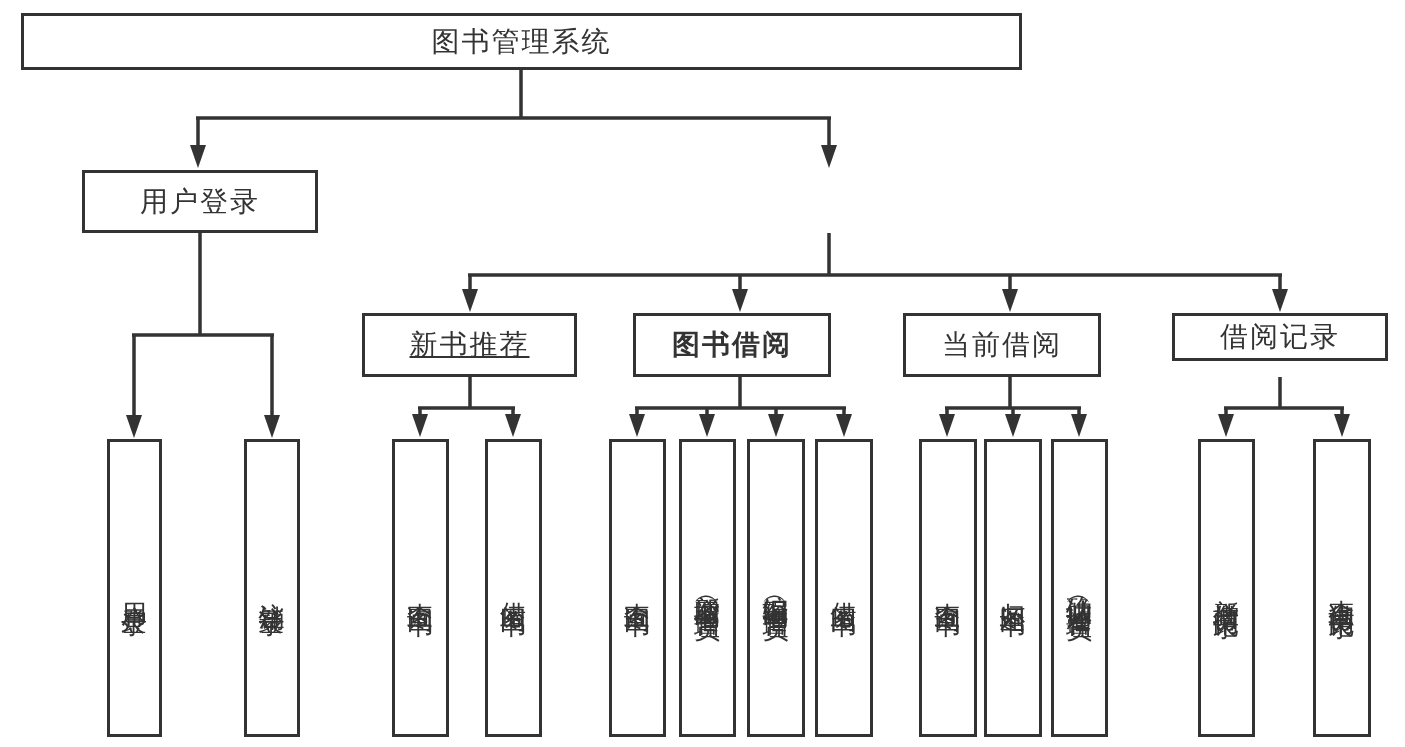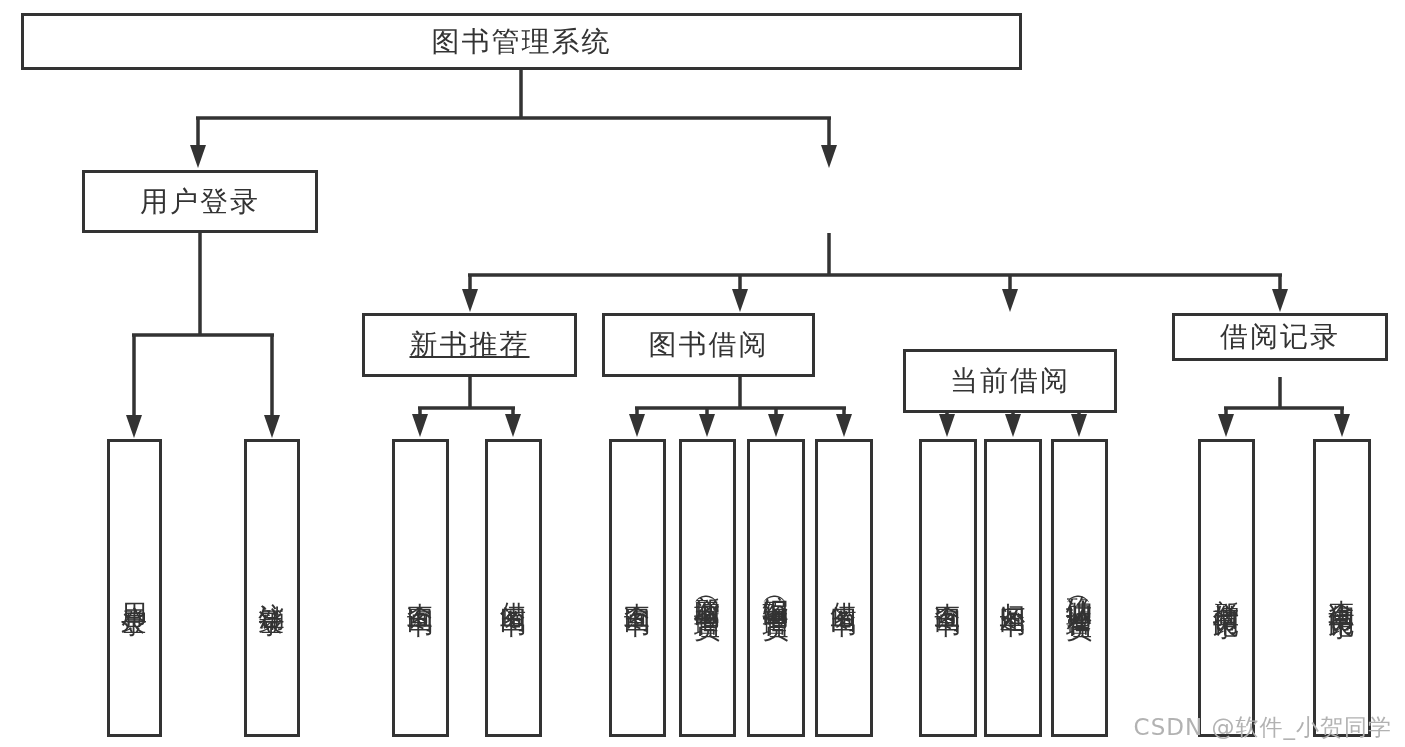--- a/index.html
+++ b/index.html
@@ -37,22 +37,22 @@
     font-size:23px;
     color:#b2b2b2;
     letter-spacing:1px;
     white-space:nowrap;
   }
   
   .n-root   {left:21px;  top:13px;  width:1001px;height:57px;}
   .n-l2a    {left:82px;  top:170px; width:236px; height:63px;}
   .n-l2b    {left:711px; top:170px; width:236px; height:63px;}
   .n-l3a    {left:362px; top:313px; width:215px; height:64px;text-decoration:underline;}
-  .n-l3b    {left:602px; top:313px; width:213px; height:64px;}
-  .n-l3c    {left:903px; top:313px; width:214px; height:64px;margin-top:36px;}
+  .n-l3b    {left:633px; top:313px; width:198px; height:64px;font-weight:bold;}
+  .n-l3c    {left:903px; top:313px; width:198px; height:64px;}
   .n-l3d    {left:1172px;top:313px; width:216px; height:48px;}
   .leaf     {top:439px;  height:298px;}
   .n-lf1 {left:107px; width:55px;}
   .n-lf2 {left:244px; width:56px;}
   .n-lf3 {left:392px; width:57px;}
   .n-lf4 {left:485px; width:57px;}
   .n-lf5 {left:609px; width:57px;}
   .n-lf6 {left:679px; width:57px;}
   .n-lf7 {left:747px; width:58px;}
   .n-lf8 {left:815px; width:58px;}
@@ -154,14 +154,13 @@
   <div class="node leaf n-lf11">
     <span class="v-label">确认归还（管理员）</span>
   </div>
   <div class="node leaf n-lf12">
     <span class="v-label">新增借阅记录</span>
   </div>
   <div class="node leaf n-lf13">
     <span class="v-label">查询借阅记录</span>
   </div>
 
-  <div class="watermark">CSDN @软件_小贺同学</div>
 </div>
 
 </body></html>

